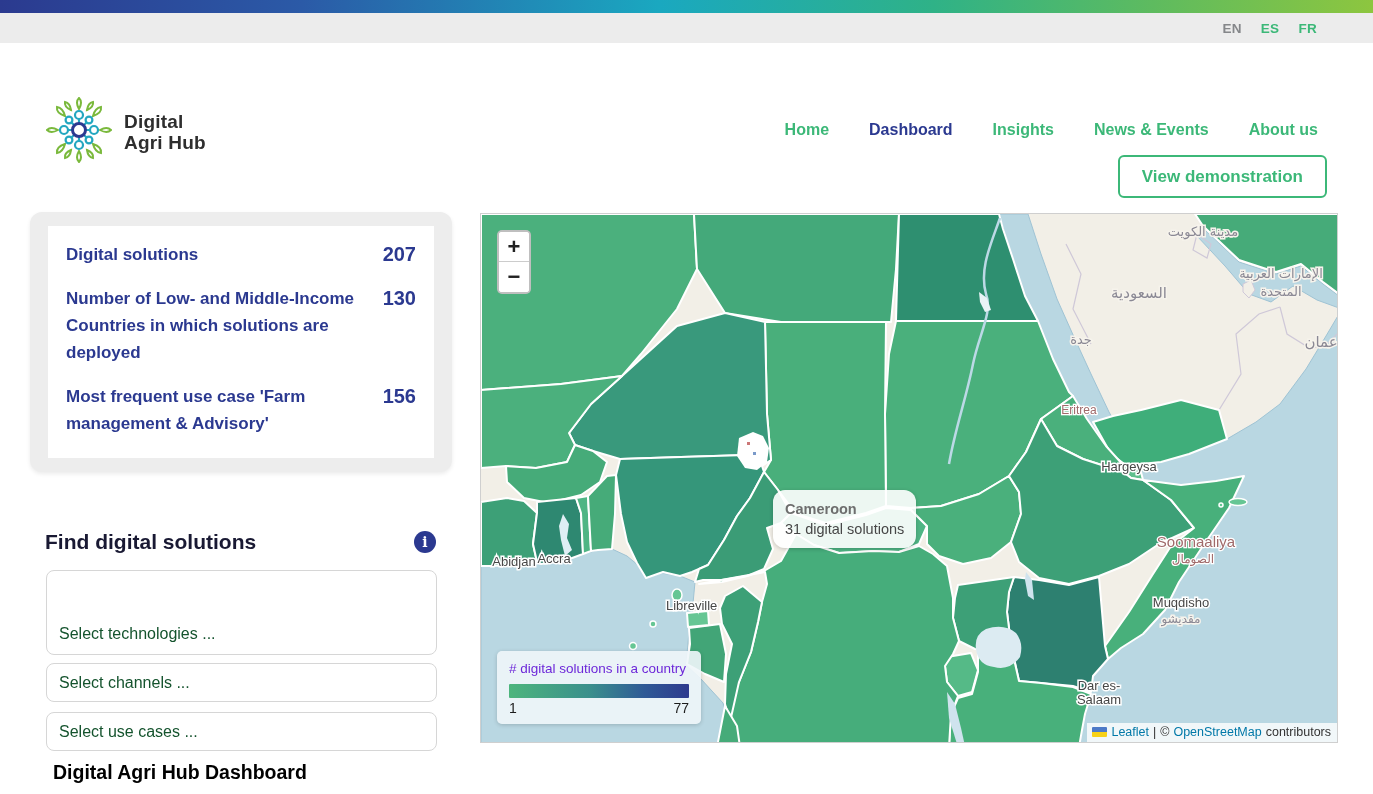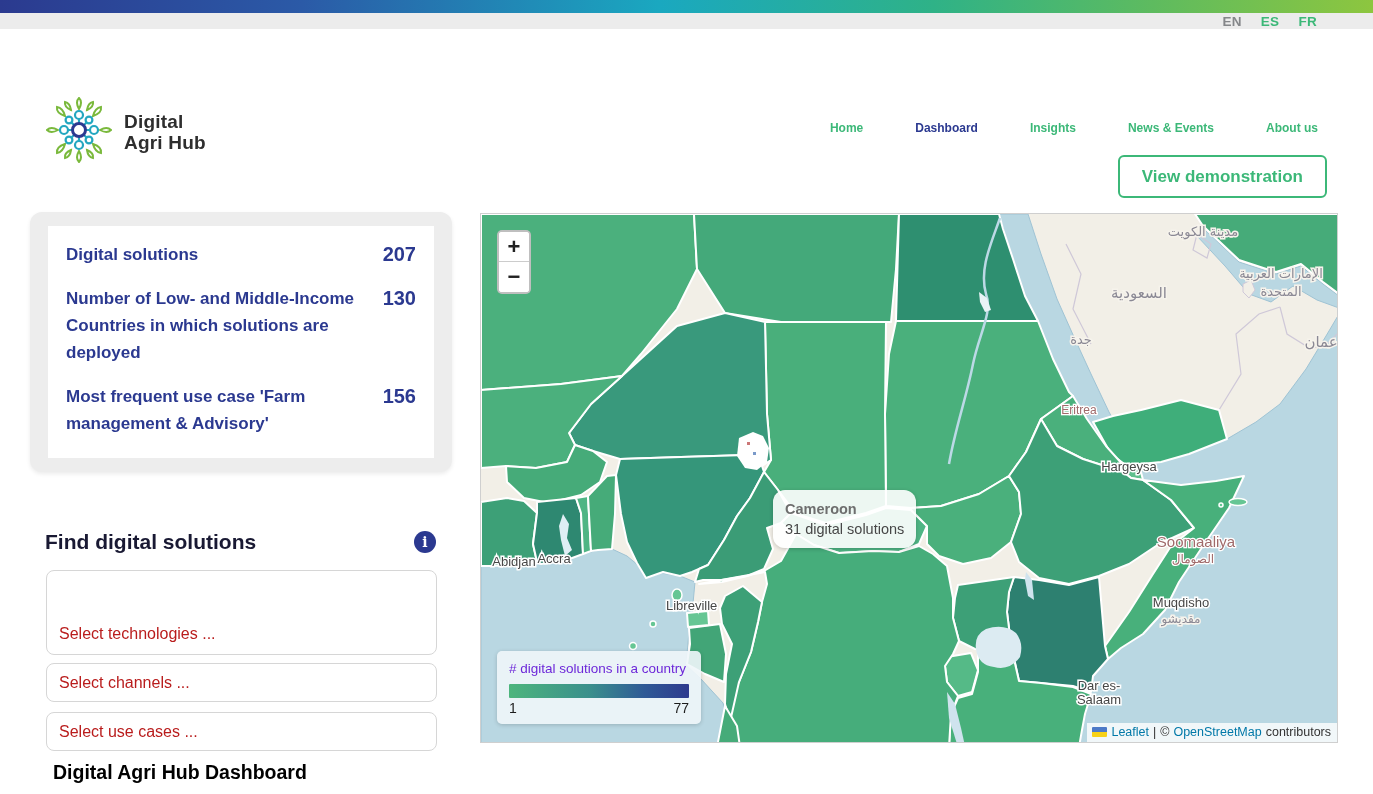--- a/index.html
+++ b/index.html
@@ -2,30 +2,30 @@
 <html><head>
 <meta charset="utf-8">
 <style>
   * { margin:0; padding:0; box-sizing:border-box; }
   body { background:#fff; font-family:"Liberation Sans", sans-serif; }
   .screen { position:relative; width:1373px; height:794px; background:#fff; overflow:hidden; }
 
   .top-gradient { position:absolute; left:0; top:0; width:1373px; height:13px;
     background:linear-gradient(90deg,#2b3a8f 0%,#2b5aa7 22%,#1aa8c0 48%,#2fb287 68%,#5ebb5f 84%,#8dc63f 100%); }
 
-  .lang-bar { position:absolute; left:0; top:13px; width:1373px; height:16px; background:#ececec;
+  .lang-bar { position:absolute; left:0; top:13px; width:1373px; height:30px; background:#ececec;
     display:flex; justify-content:flex-end; align-items:center; gap:19px; padding-right:56px; }
   .lang { font-size:13.5px; font-weight:700; color:#3cb878; cursor:pointer; letter-spacing:.3px; }
   .lang.active { color:#85878a; }
 
   .header { position:absolute; left:0; top:43px; width:1373px; height:95px; background:#fff; }
   .logo { position:absolute; left:46px; top:54px; display:flex; align-items:center; gap:12px; }
   .logo-text { font-size:19px; line-height:21px; font-weight:700; color:#2e2e2e; letter-spacing:.2px; }
   .nav { position:absolute; right:55px; top:78px; display:flex; gap:40px; align-items:center; }
-  .nav-item { font-size:12px; font-weight:700; color:#3cb878; cursor:pointer;margin-left:12px; }
+  .nav-item { font-size:16px; font-weight:700; color:#3cb878; cursor:pointer; }
   .nav-item.active { color:#2b3990; }
 
   .demo-btn { position:absolute; right:46px; top:155px; height:43px; padding:0 22px;
     background:#fff; border:2px solid #3cb878; border-radius:6px; color:#3cb878;
     font-size:17px; font-weight:700; font-family:"Liberation Sans",sans-serif; cursor:pointer; }
 
   .stats-panel { position:absolute; left:30px; top:212px; width:422px; height:260px;
     background:#ededed; border-radius:12px; box-shadow:0 2px 4px rgba(0,0,0,.08); }
   .stats-card { position:absolute; left:18px; top:14px; width:386px; height:232px; background:#fff;
     padding:15px 18px; }
@@ -36,21 +36,21 @@
   .find-heading { position:absolute; left:45px; top:530px; font-size:21px; font-weight:700; color:#191933; }
   .info-icon { position:absolute; left:414px; top:531px; width:22px; height:22px; border-radius:50%;
     background:#2b3990; color:#fff; font-size:14px; font-weight:700; text-align:center; line-height:22px;
     font-family:"DejaVu Serif",serif; cursor:pointer; }
 
   .filter-box { position:absolute; left:46px; width:391px; background:#fff; border:1px solid #d6d6d6;
     border-radius:8px; cursor:text; }
   .filter-box.tall { top:570px; height:85px; }
   .filter-box.b2 { top:663px; height:39px; }
   .filter-box.b3 { top:712px; height:39px; }
-  .placeholder { position:absolute; left:12px; color:#b91c1c; font-size:16px; }
+  .placeholder { position:absolute; left:12px; color:#14532d; font-size:16px; }
   .tall .placeholder { bottom:11px; }
   .b2 .placeholder, .b3 .placeholder { top:10px; }
   .tag-pill { position:absolute; left:10px; top:9px; height:28px; display:inline-flex; align-items:center;
     gap:7px; padding:0 11px 0 13px; background:#19aabb; border-radius:14px; color:#fff; font-size:13px;
     cursor:default; white-space:nowrap; }
   .tag-close { display:inline-flex; cursor:pointer; }
 
   .caption { position:absolute; left:53px; top:761px; font-size:19.5px; font-weight:700; color:#000; }
 
   .map-wrap { position:absolute; left:480px; top:213px; width:858px; height:530px;

